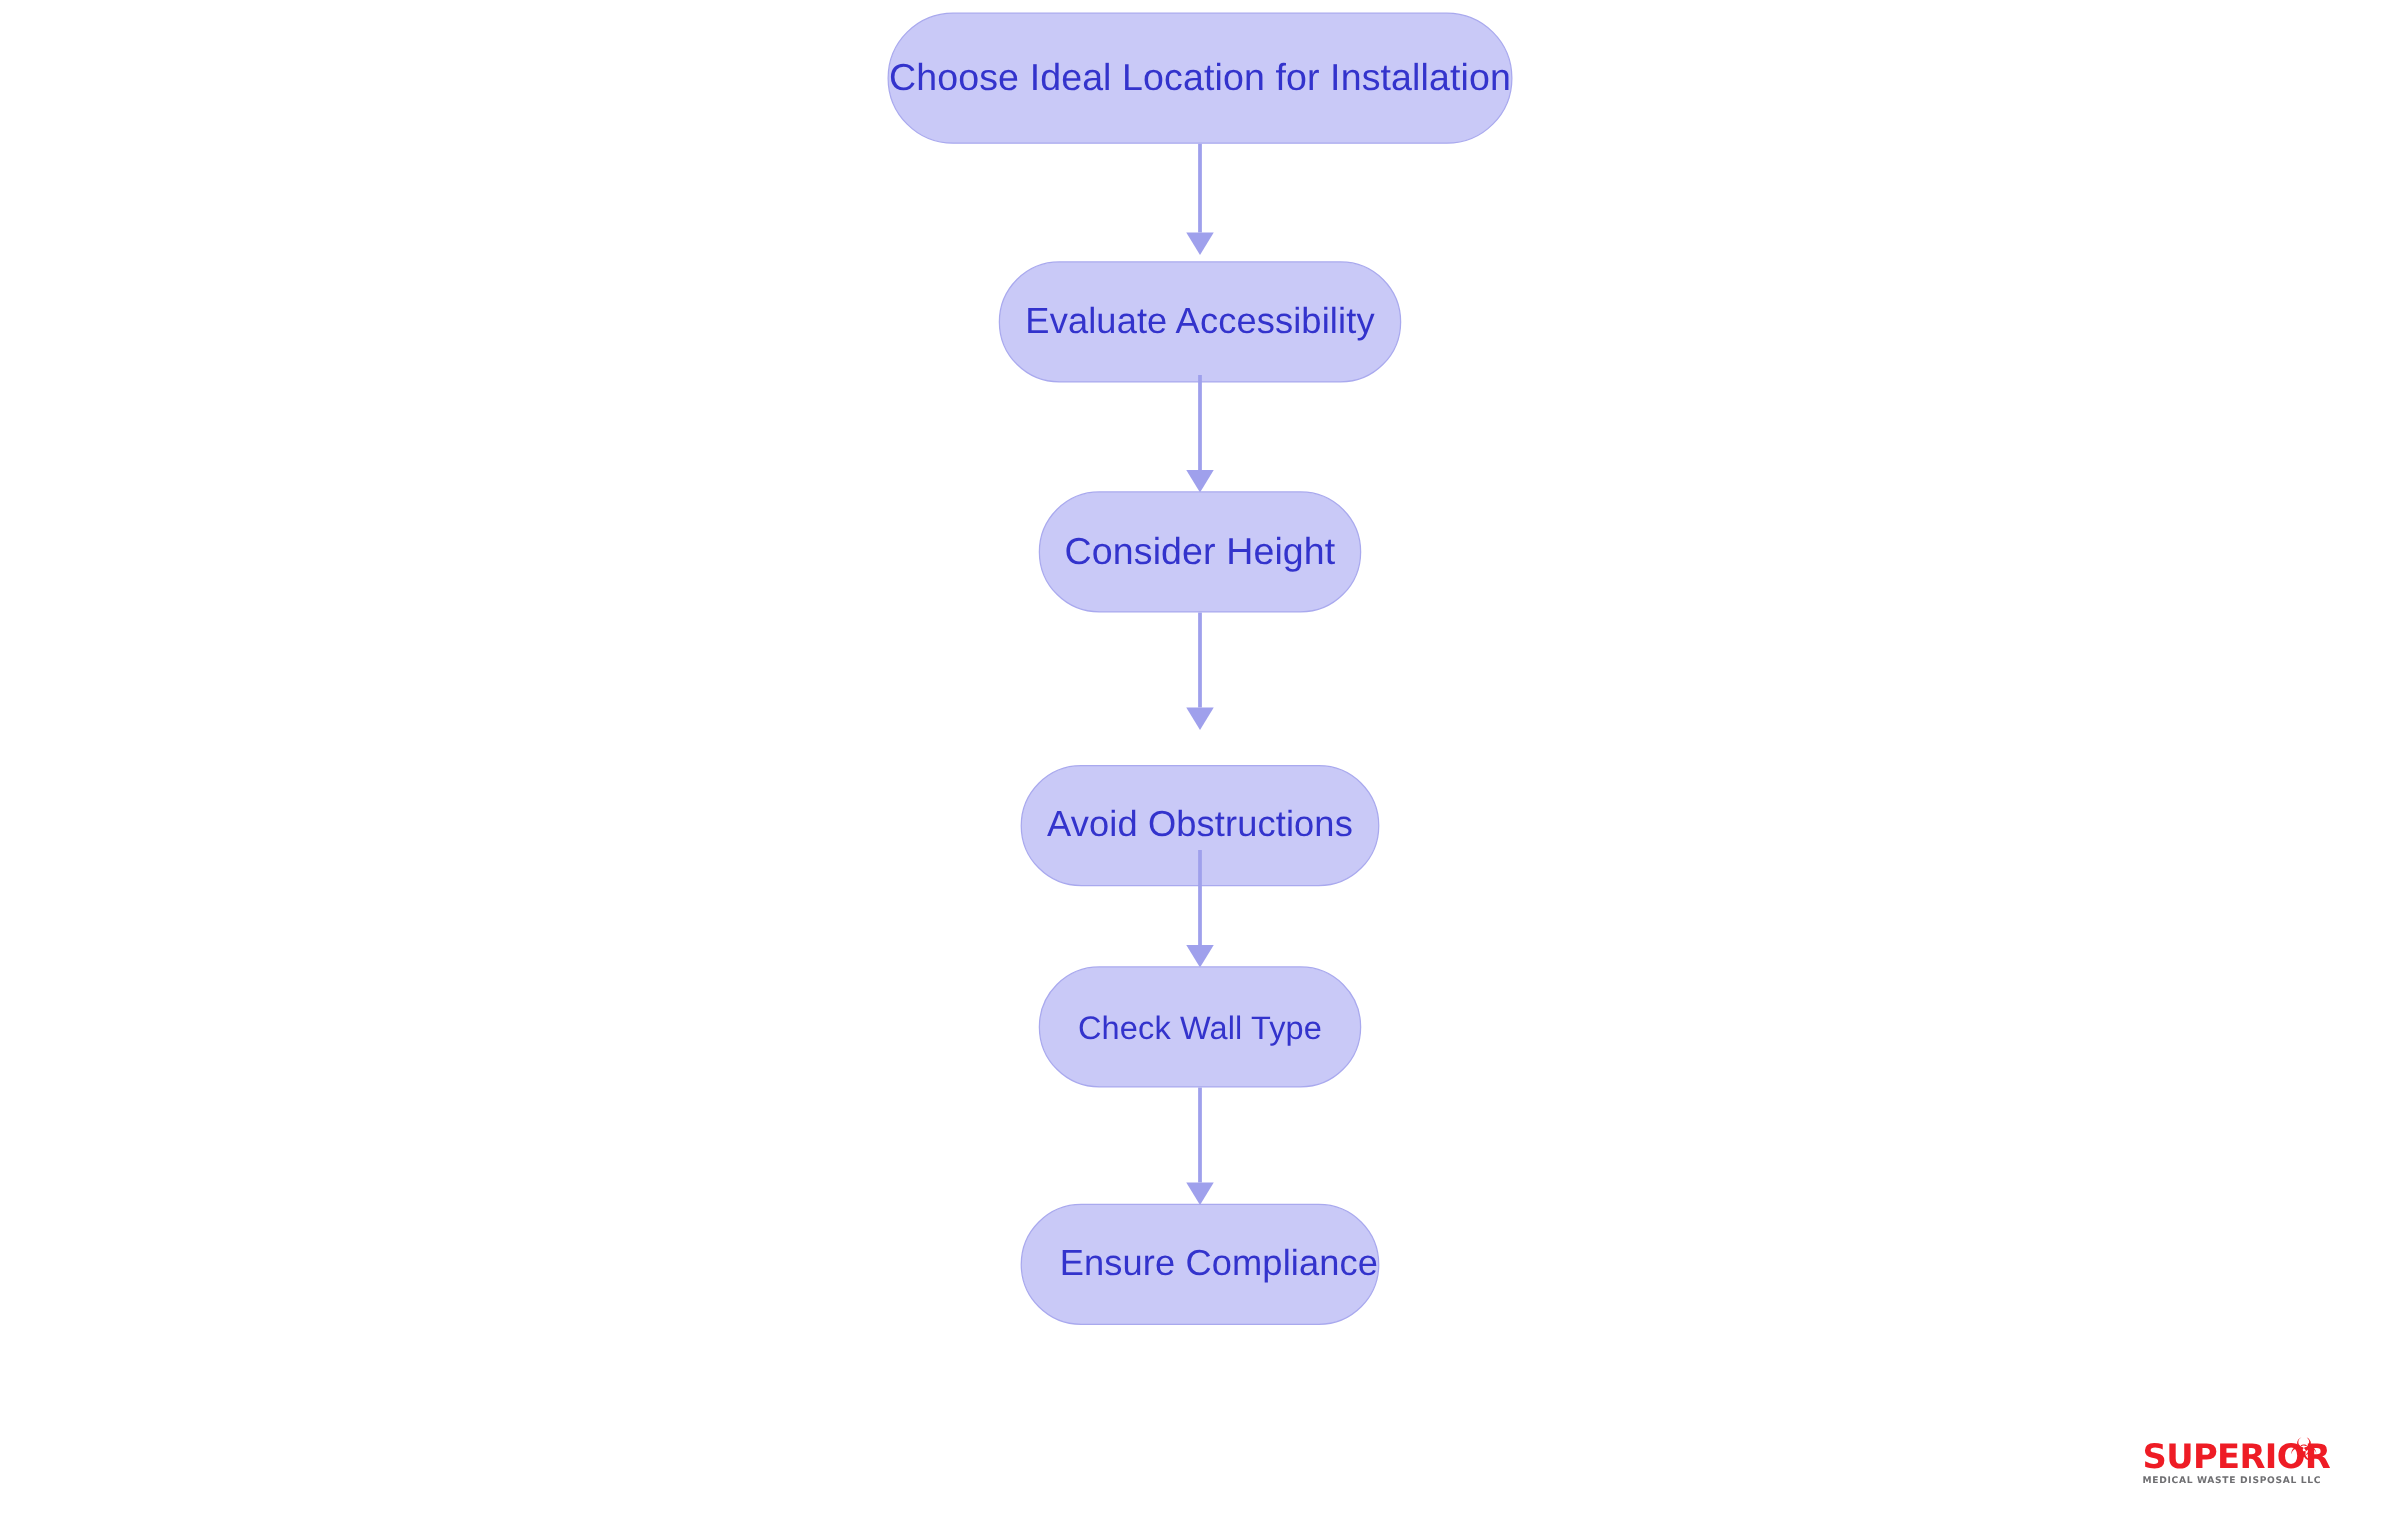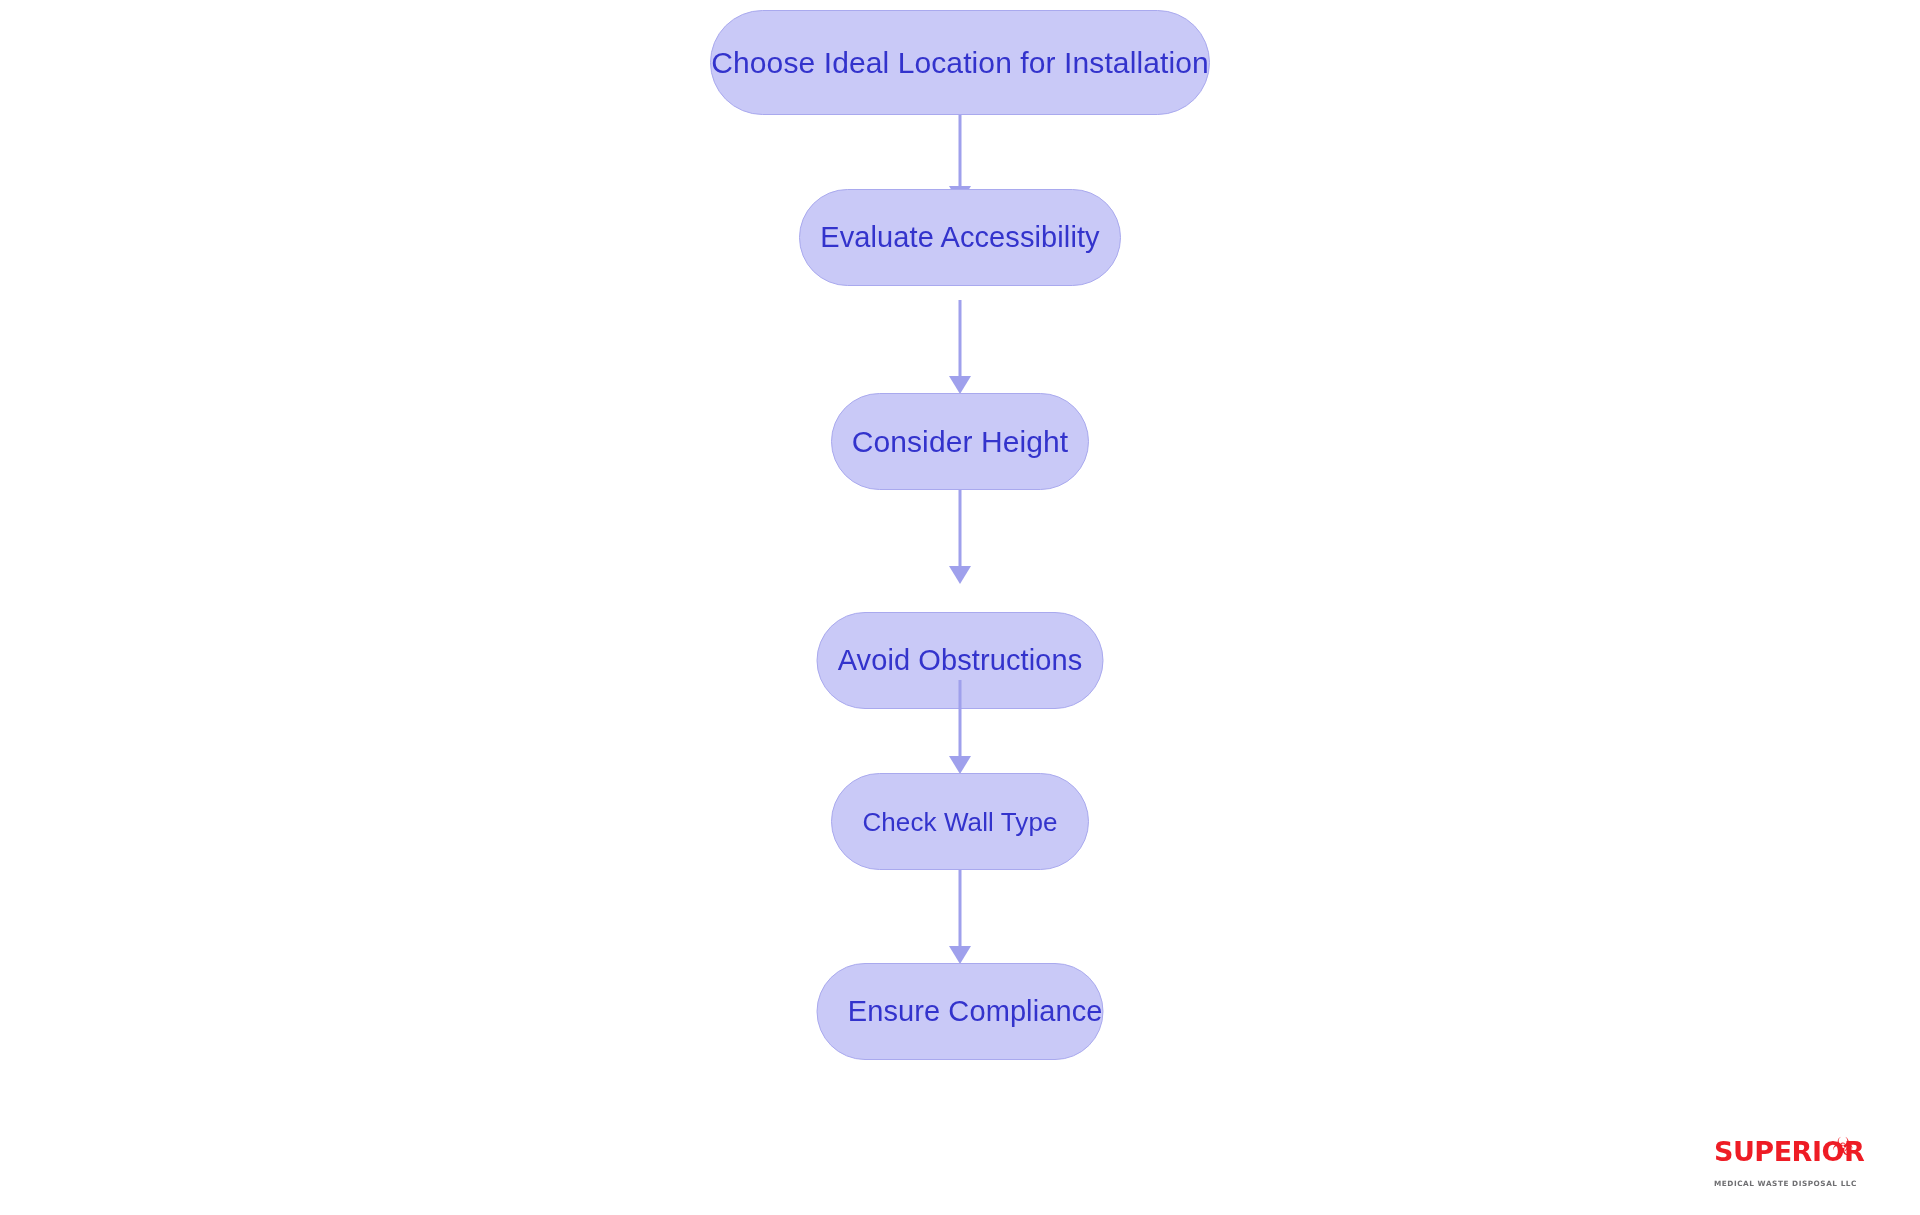--- a/index.html
+++ b/index.html
@@ -51,21 +51,21 @@
   }
 
   .flow-node .node-label {
     display: block;
     line-height: 1;
     font-weight: 400;
   }
 
   
   .node-1 { top: 10px;   width: 500px; height: 105px; font-size: 30px; }
-  .node-2 { top: 189px;  width: 322px; height: 97px;  font-size: 29px; }
+  .node-2 { top: 209px;  width: 322px; height: 97px;  font-size: 29px; }
   .node-3 { top: 393px;  width: 258px; height: 97px;  font-size: 30px; }
   .node-4 { top: 583px;  width: 287px; height: 97px;  font-size: 29px; margin-top: 29px; }
   .node-5 { top: 773px;  width: 258px; height: 97px;  font-size: 26px; }
   .node-6 { top: 963px;  width: 287px; height: 97px;  font-size: 29px; justify-content: flex-end; }
 
   
   .connector {
     position: absolute;
     left: 50%;
     transform: translateX(-50%);
@@ -128,21 +128,21 @@
     top: -4px;
     width: 24px;
     height: 24px;
     color: #ee1c25;
     line-height: 24px;
     font-size: 25px;
     text-align: center;
   }
   .wm-tagline {
     display: block;
-    margin-top: 15px;
+    margin-top: 1px;
     font-family: "DejaVu Sans", sans-serif;
     font-weight: 700;
     font-size: 7.3px;
     letter-spacing: 0.55px;
     color: #6f6f72;
     line-height: 1;
     white-space: nowrap;
   }
 </style>
 </head>

